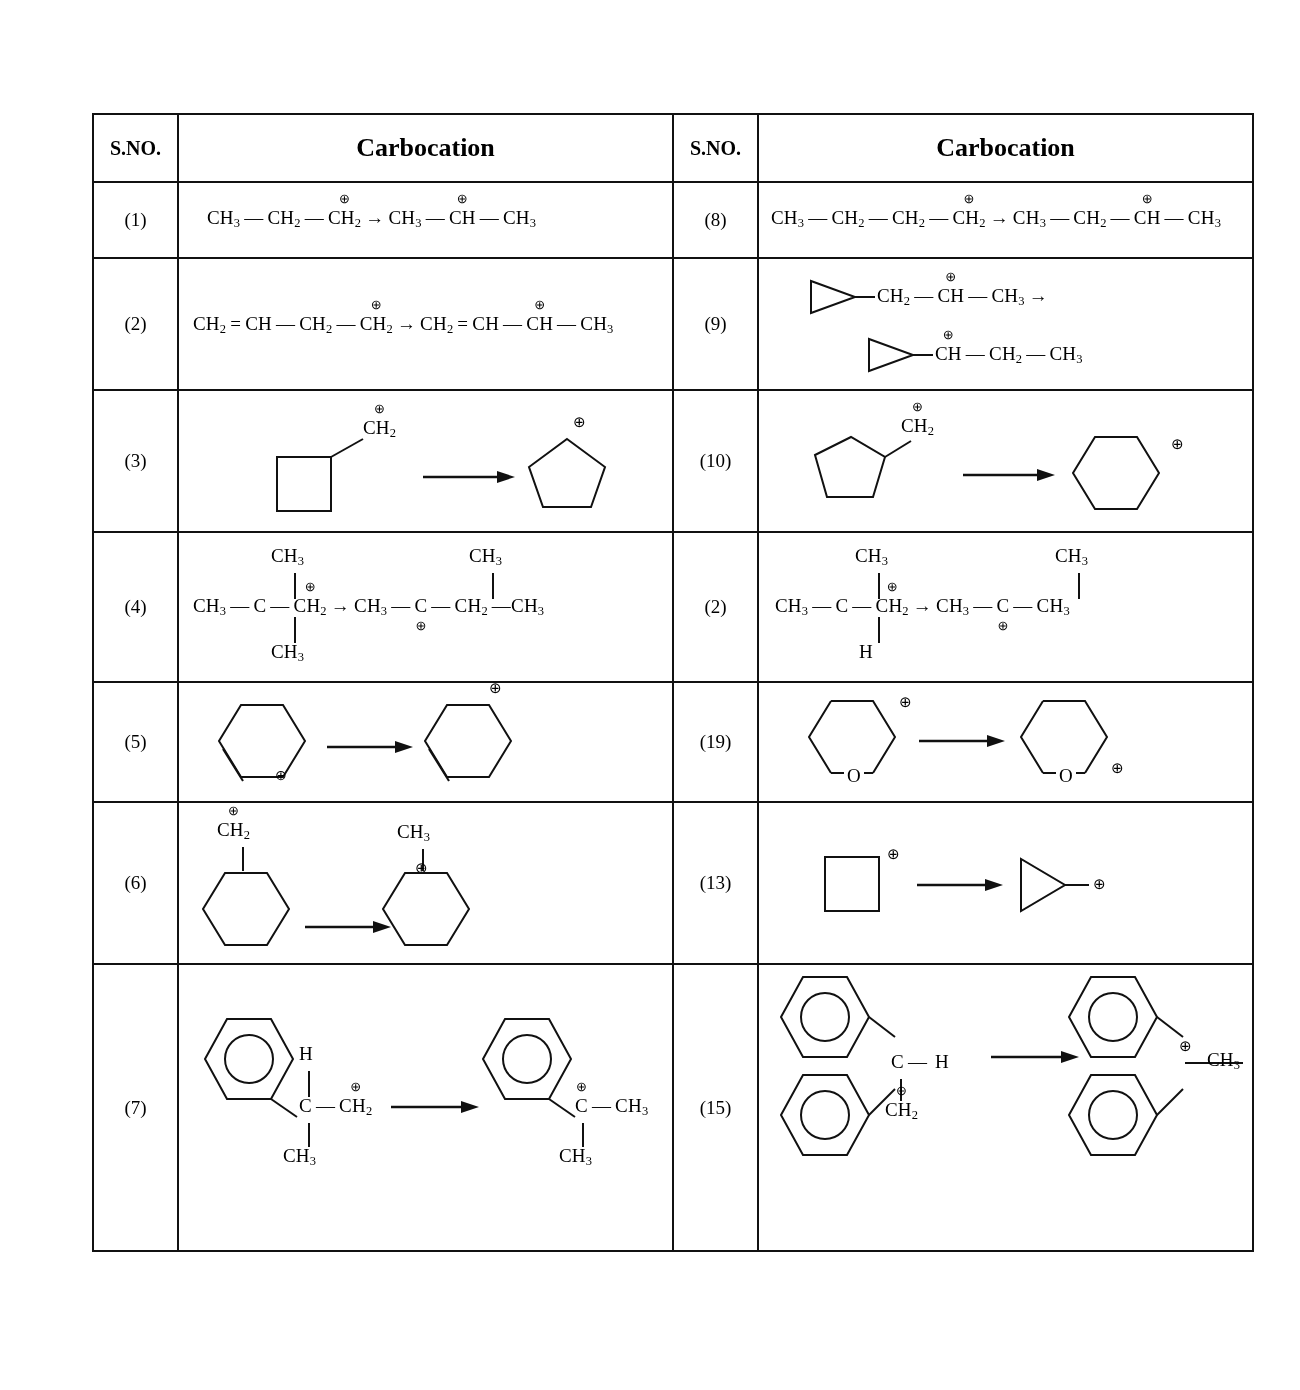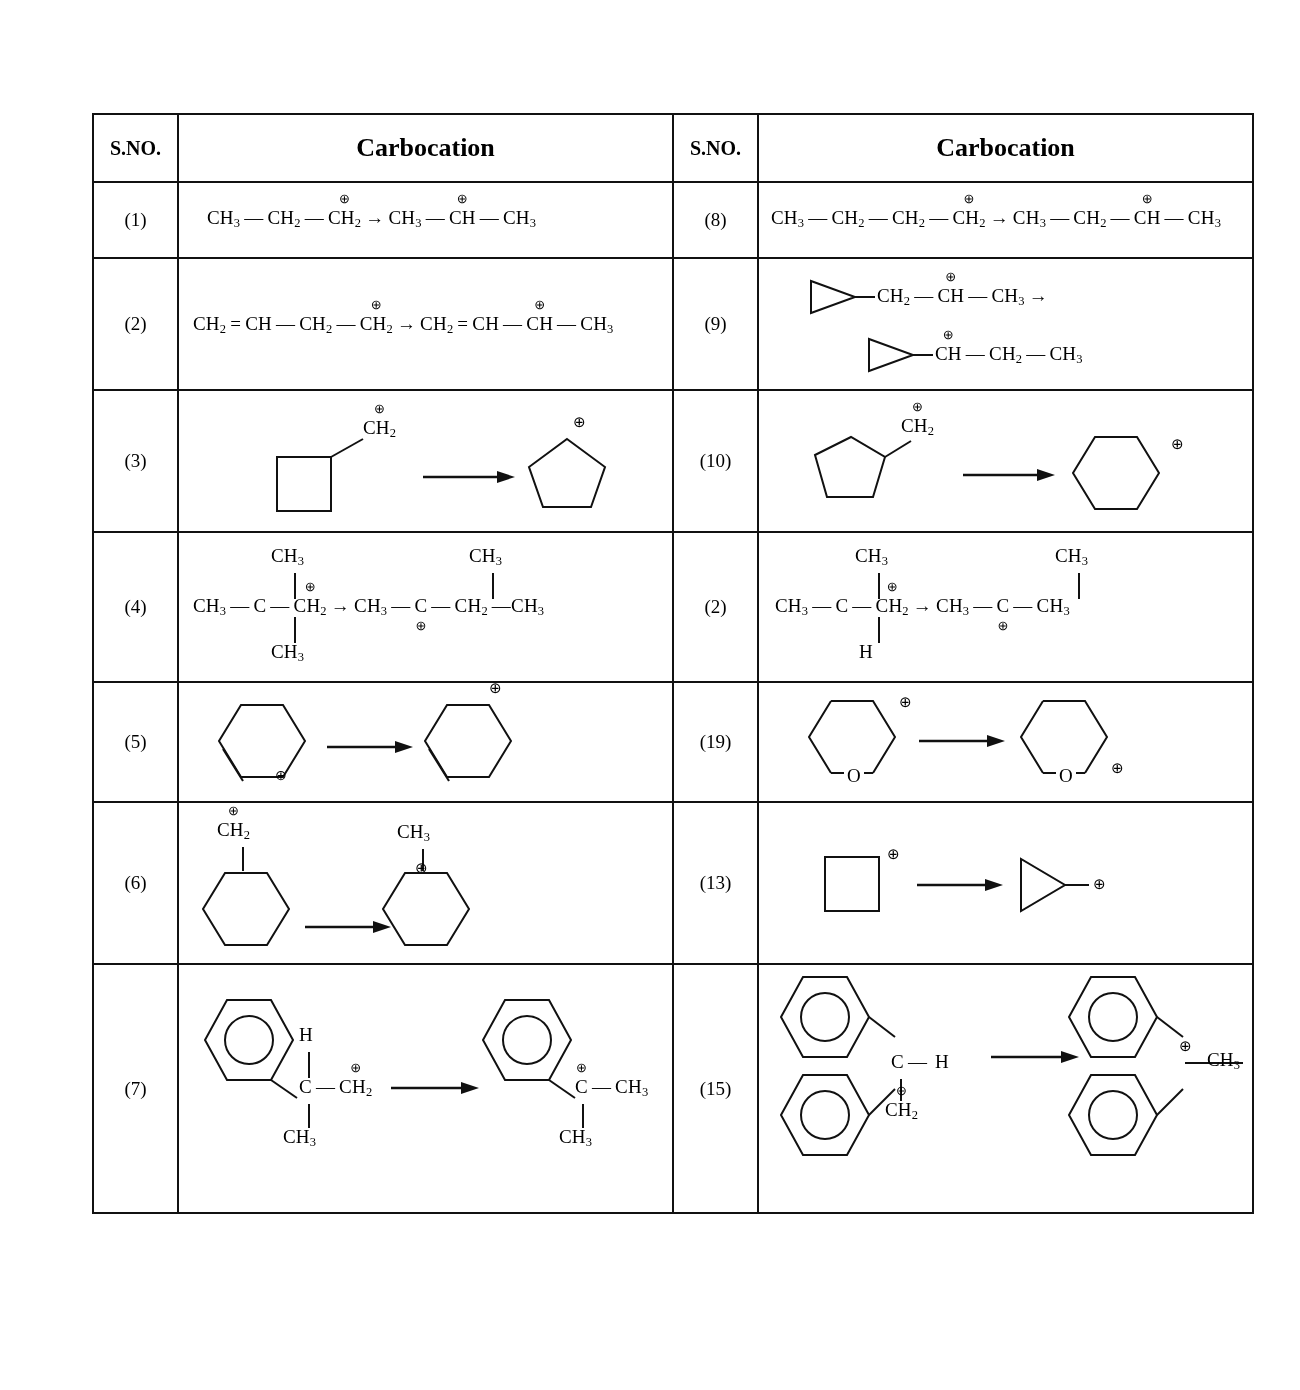--- a/index.html
+++ b/index.html
@@ -358,21 +358,21 @@
           </svg>
           <span class="chem free" style="left:396px;top:100px;"><span class="plus"><span class="pcirc">⊕</span>C</span> — CH<span class="sub">3</span></span>
           <svg class="free" style="left:402px;top:128px;" width="4" height="24">
                 <line x1="2" y1="0" x2="2" y2="24" stroke="#111" stroke-width="2"></line>
               </svg>
           <span class="chem free" style="left:380px;top:150px;">CH<span class="sub">3</span></span>
         </div>
       </td>
       <td class="sn">(15)</td>
       <td>
-        <div class="cell" style="height:247px;">
+        <div class="cell" style="height:285px;">
 
           <svg class="free" style="left:18px;top:6px;" width="104" height="96">
             <polygon points="26,6 70,6 92,46 70,86 26,86 4,46" fill="none" stroke="#111" stroke-width="2"></polygon>
             <circle cx="48" cy="46" r="24" fill="none" stroke="#111" stroke-width="2"></circle>
             <line x1="92" y1="46" x2="118" y2="66" stroke="#111" stroke-width="2"></line>
           </svg>
           <svg class="free" style="left:18px;top:104px;" width="104" height="96">
             <polygon points="26,6 70,6 92,46 70,86 26,86 4,46" fill="none" stroke="#111" stroke-width="2"></polygon>
             <circle cx="48" cy="46" r="24" fill="none" stroke="#111" stroke-width="2"></circle>
             <line x1="92" y1="46" x2="118" y2="20" stroke="#111" stroke-width="2"></line>

